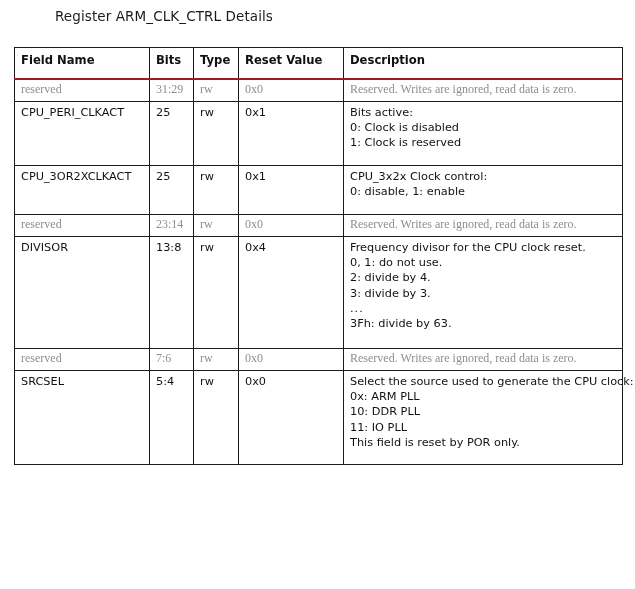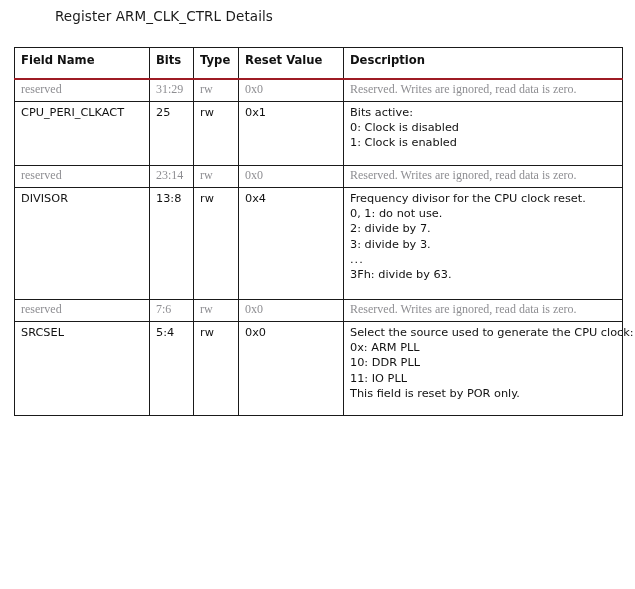--- a/index.html
+++ b/index.html
@@ -167,41 +167,51 @@
             </td>
           </tr>
           <tr class="r-peri">
             <td class="cell-field">CPU_PERI_CLKACT</td>
             <td class="cell-bits">25</td>
             <td class="cell-type">rw</td>
             <td class="cell-reset">0x1</td>
             <td class="desc">
               <span class="line">Bits active:</span>
               <span class="line">0: Clock is disabled</span>
-              <span class="line">1: Clock is enabled</span>
+              <span class="line">1: Clock is reserved</span>
+            </td>
+          </tr>
+          <tr class="r-3or2">
+            <td class="cell-field">CPU_3OR2XCLKACT</td>
+            <td class="cell-bits">25</td>
+            <td class="cell-type">rw</td>
+            <td class="cell-reset">0x1</td>
+            <td class="desc">
+              <span class="line">CPU_3x2x Clock control:</span>
+              <span class="line">0: disable, 1: enable</span>
             </td>
           </tr>
           <tr class="reserved">
             <td class="cell-field">reserved</td>
             <td class="cell-bits">23:14</td>
             <td class="cell-type">rw</td>
             <td class="cell-reset">0x0</td>
             <td class="desc">
               <span class="line">Reserved. Writes are ignored, read data is zero.</span>
             </td>
           </tr>
           <tr class="r-divisor">
             <td class="cell-field">DIVISOR</td>
             <td class="cell-bits">13:8</td>
             <td class="cell-type">rw</td>
             <td class="cell-reset">0x4</td>
             <td class="desc">
               <span class="line">Frequency divisor for the CPU clock reset.</span>
               <span class="line">0, 1: do not use.</span>
-              <span class="line">2: divide by 7.</span>
+              <span class="line">2: divide by 4.</span>
               <span class="line">3: divide by 3.</span>
               <span class="line ellipsis-line">...</span>
               <span class="line">3Fh: divide by 63.</span>
             </td>
           </tr>
           <tr class="reserved">
             <td class="cell-field">reserved</td>
             <td class="cell-bits">7:6</td>
             <td class="cell-type">rw</td>
             <td class="cell-reset">0x0</td>

